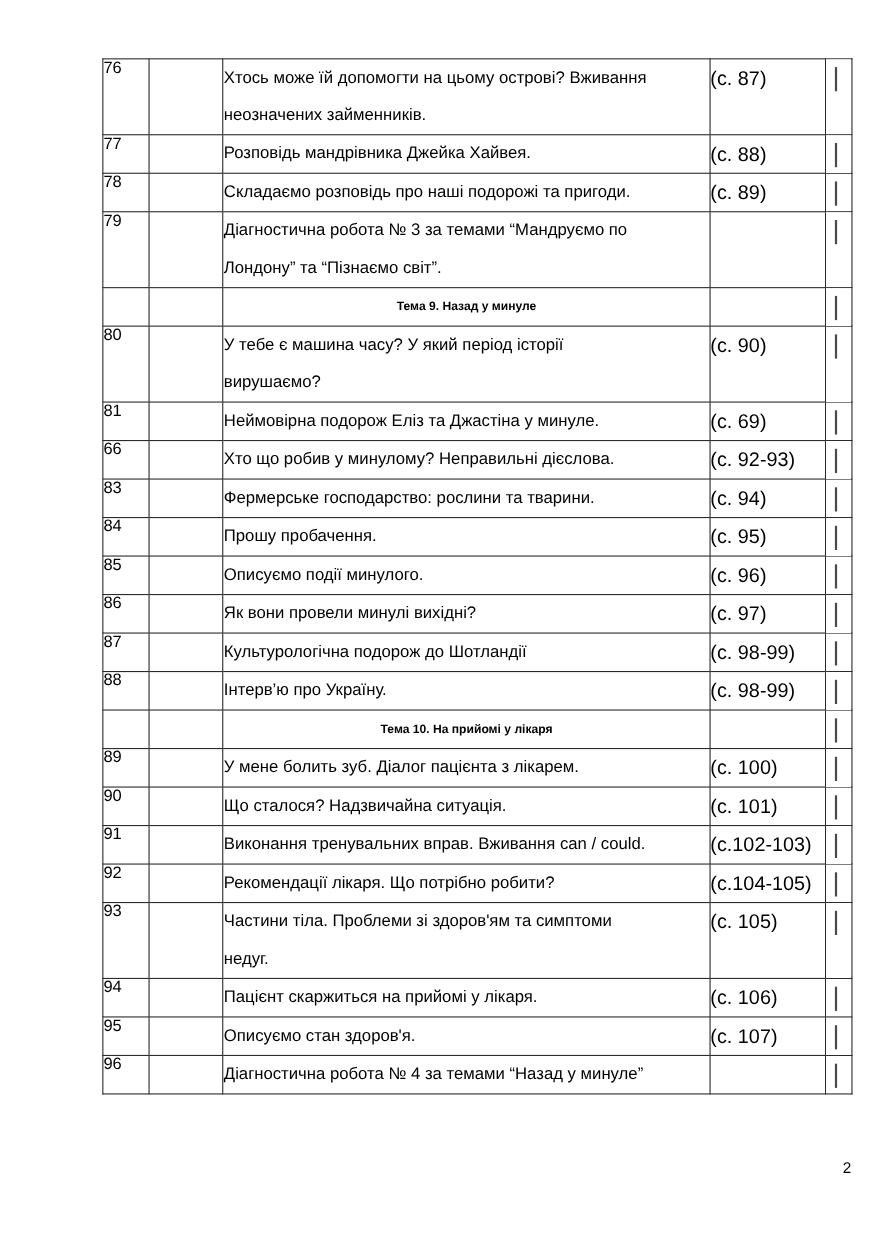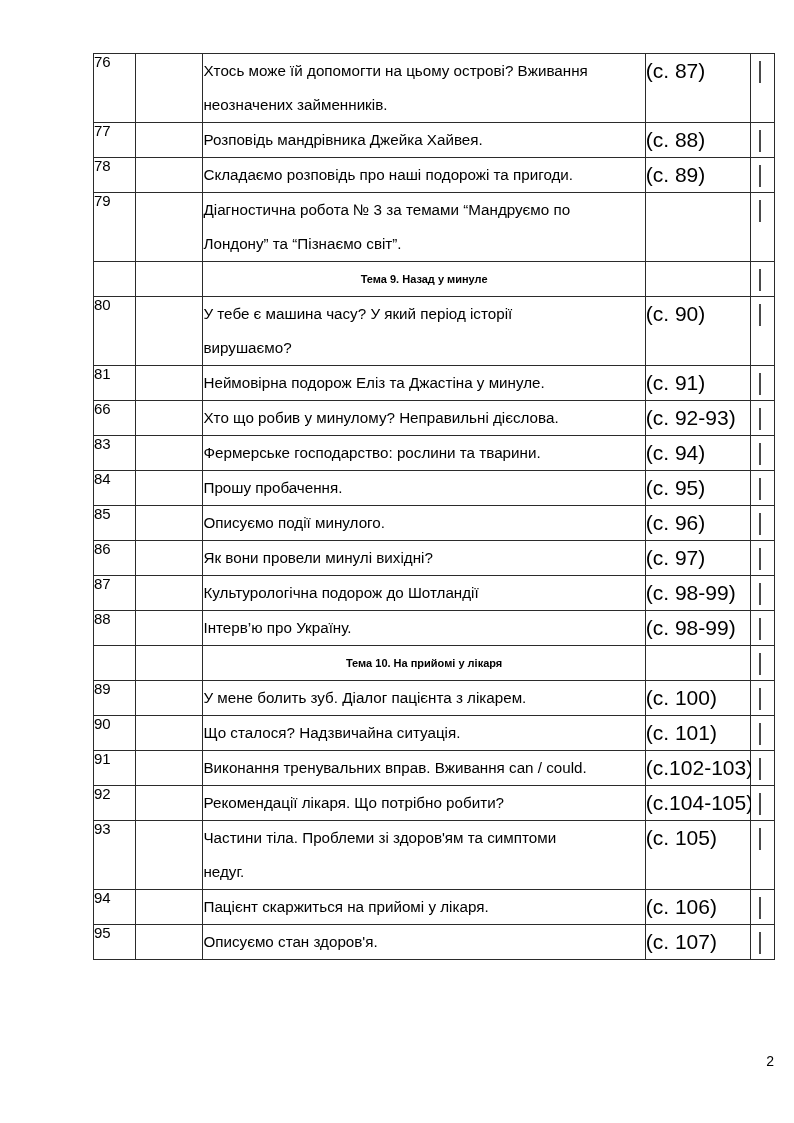--- a/index.html
+++ b/index.html
@@ -60,21 +60,21 @@
 
   .cell-topic {
     font-size: 15.2px;
     line-height: 34px;
     padding: 4px 4px 6px 8px;
     white-space: nowrap;
   }
   .cell-topic .l2 { display: block; }
 
   .cell-page {
-    font-size: 21px;
+    font-size: 18px;
     line-height: 34px;
     padding: 4px 0 6px 4px;
     white-space: nowrap;
   }
 
   .cell-mark {
     position: relative;
   }
   .tick {
     position: absolute;
@@ -172,21 +172,21 @@
           <td class="cell-topic"><span class="l1">У тебе є машина часу? У який період історії</span><span class="l2">вирушаємо?</span></td>
           <td class="cell-page">(с. 90)</td>
           <td class="cell-mark">
             <span class="tick"></span>
           </td>
         </tr>
         <tr>
           <td class="cell-num">81</td>
           <td class="cell-date"></td>
           <td class="cell-topic"><span class="l1">Неймовірна подорож Еліз та Джастіна у минуле.</span></td>
-          <td class="cell-page">(с. 91)</td>
+          <td class="cell-page">(с. 69)</td>
           <td class="cell-mark">
             <span class="tick"></span>
           </td>
         </tr>
         <tr>
           <td class="cell-num">66</td>
           <td class="cell-date"></td>
           <td class="cell-topic"><span class="l1">Хто що робив у минулому? Неправильні дієслова.</span></td>
           <td class="cell-page">(с. 92-93)</td>
           <td class="cell-mark">
@@ -312,18 +312,27 @@
         </tr>
         <tr>
           <td class="cell-num">95</td>
           <td class="cell-date"></td>
           <td class="cell-topic"><span class="l1">Описуємо стан здоров'я.</span></td>
           <td class="cell-page">(с. 107)</td>
           <td class="cell-mark">
             <span class="tick"></span>
           </td>
         </tr>
+        <tr>
+          <td class="cell-num">96</td>
+          <td class="cell-date"></td>
+          <td class="cell-topic"><span class="l1">Діагностична робота № 4 за темами “Назад у минуле”</span></td>
+          <td class="cell-page"></td>
+          <td class="cell-mark">
+            <span class="tick"></span>
+          </td>
+        </tr>
       </tbody>
   </table>
 
   <div id="page-number">2</div>
 
 </div>
 
 </body></html>

